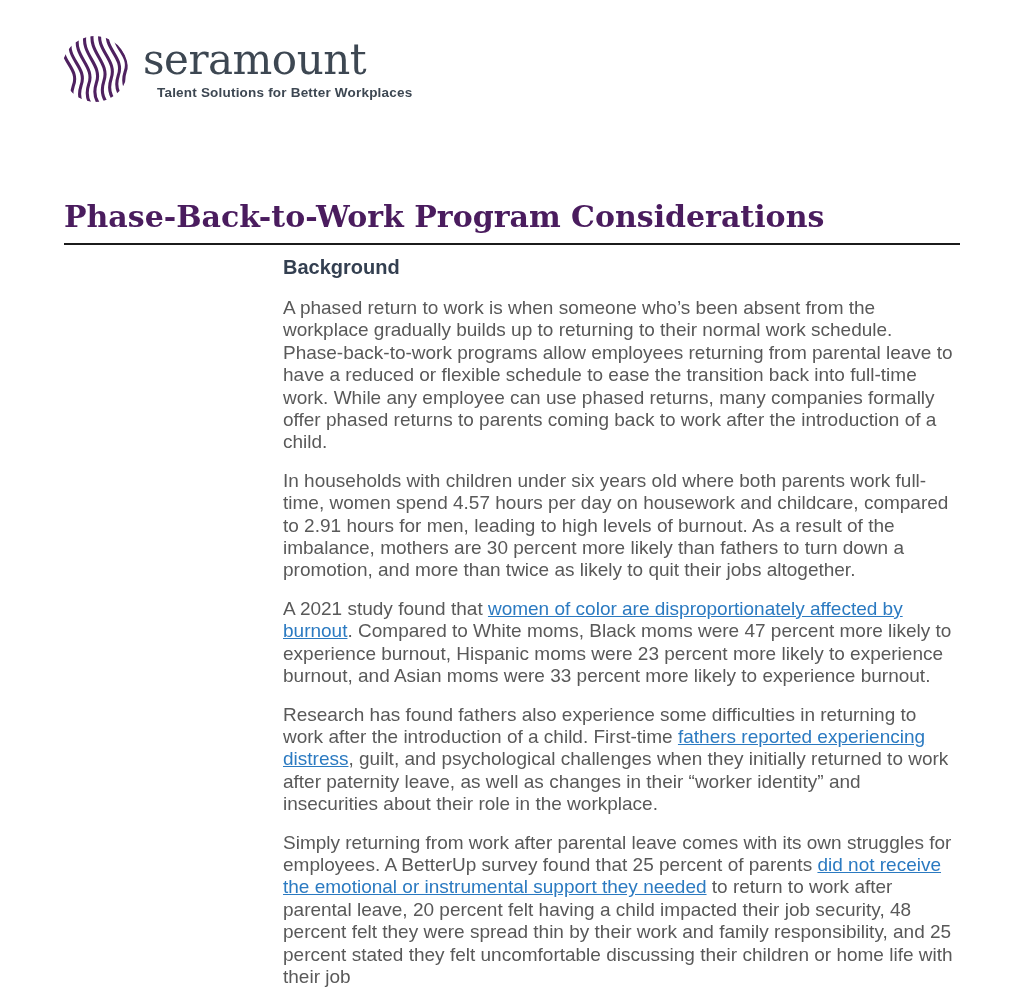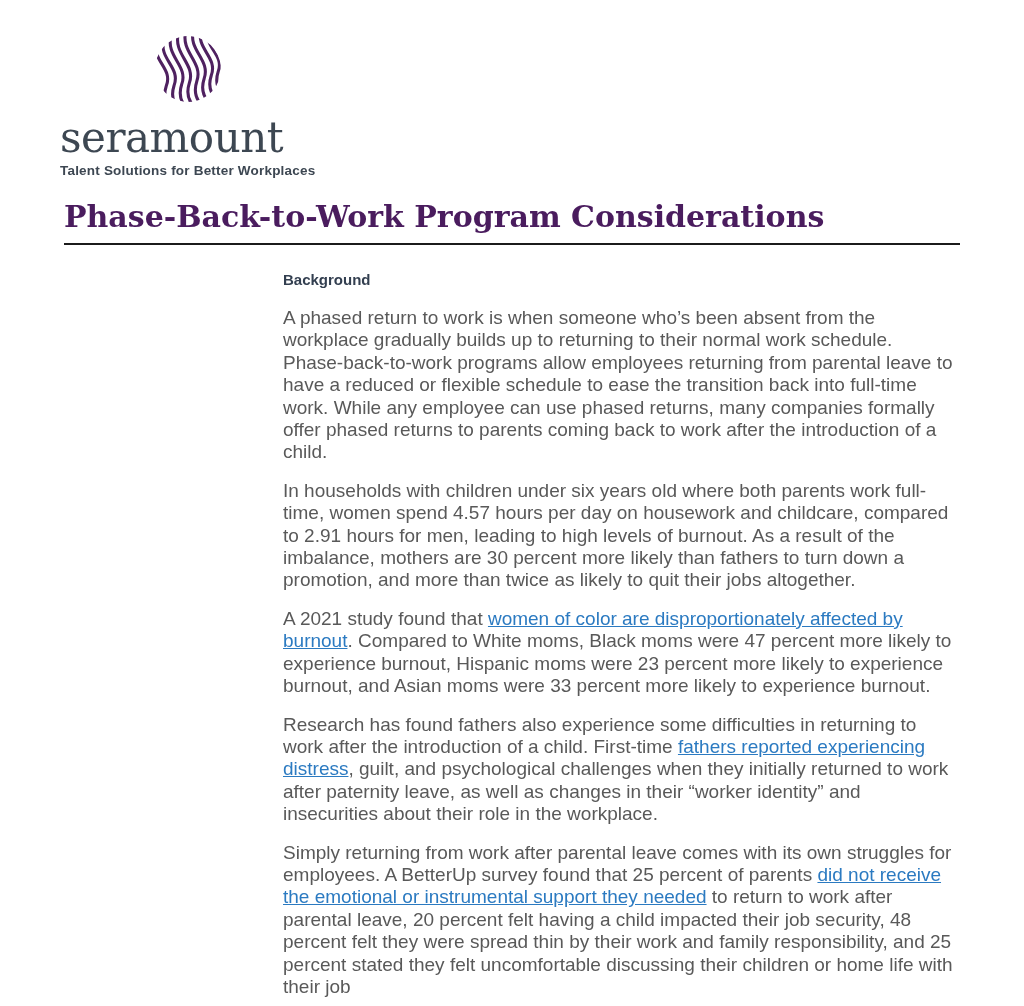--- a/index.html
+++ b/index.html
@@ -17,35 +17,35 @@
   .page{
     position:relative;
     width:1024px;height:1006px;
     background:var(--page-bg);
     overflow:hidden;
     margin:0 auto;
   }
   
   .logo-row{
     position:absolute;left:60px;top:34px;
-    display:flex;align-items:center;gap:13px;flex-direction:column;
+    display:flex;align-items:center;gap:13px;
   }
   .logo-mark{width:70px;height:70px;flex:0 0 auto;}
   .brand-text-block{display:flex;flex-direction:column;}
   .brand{
     font-family:"DejaVu Serif",serif;
     font-size:42px;font-weight:400;
     color:var(--brand-text);
     line-height:1.0;letter-spacing:-0.5px;
   }
   .tagline{
     font-family:"Liberation Sans",sans-serif;
     font-size:13.5px;font-weight:600;
     color:var(--brand-text);
-    letter-spacing:0.2px;margin-top:4px;
+    letter-spacing:0.2px;margin-top:4px;margin-left:14px;
   }
   
   .title-block{
     position:absolute;left:64px;top:200px;width:896px;
   }
   .doc-title{
     margin:0;
     font-family:"DejaVu Serif",serif;
     font-size:30px;font-weight:700;
     color:var(--title-purple);
@@ -54,23 +54,23 @@
   }
   .title-rule{
     margin-top:8px;height:2px;
     background:var(--rule-black);
   }
   
   .content{
     position:absolute;left:283px;top:255px;width:674px;
   }
   .section-heading{
-    margin:16px 0 18px 0;
+    margin:0 0 18px 0;
     font-family:"Liberation Sans",sans-serif;
-    font-size:15px;font-weight:700;
+    font-size:20px;font-weight:700;
     color:var(--heading-slate);
     line-height:1.2;
   }
   .content p{
     margin:16px 0 15px 0;
     font-size:19px;
     line-height:22.4px;
     color:var(--body-gray);
   }
   .doc-link{

